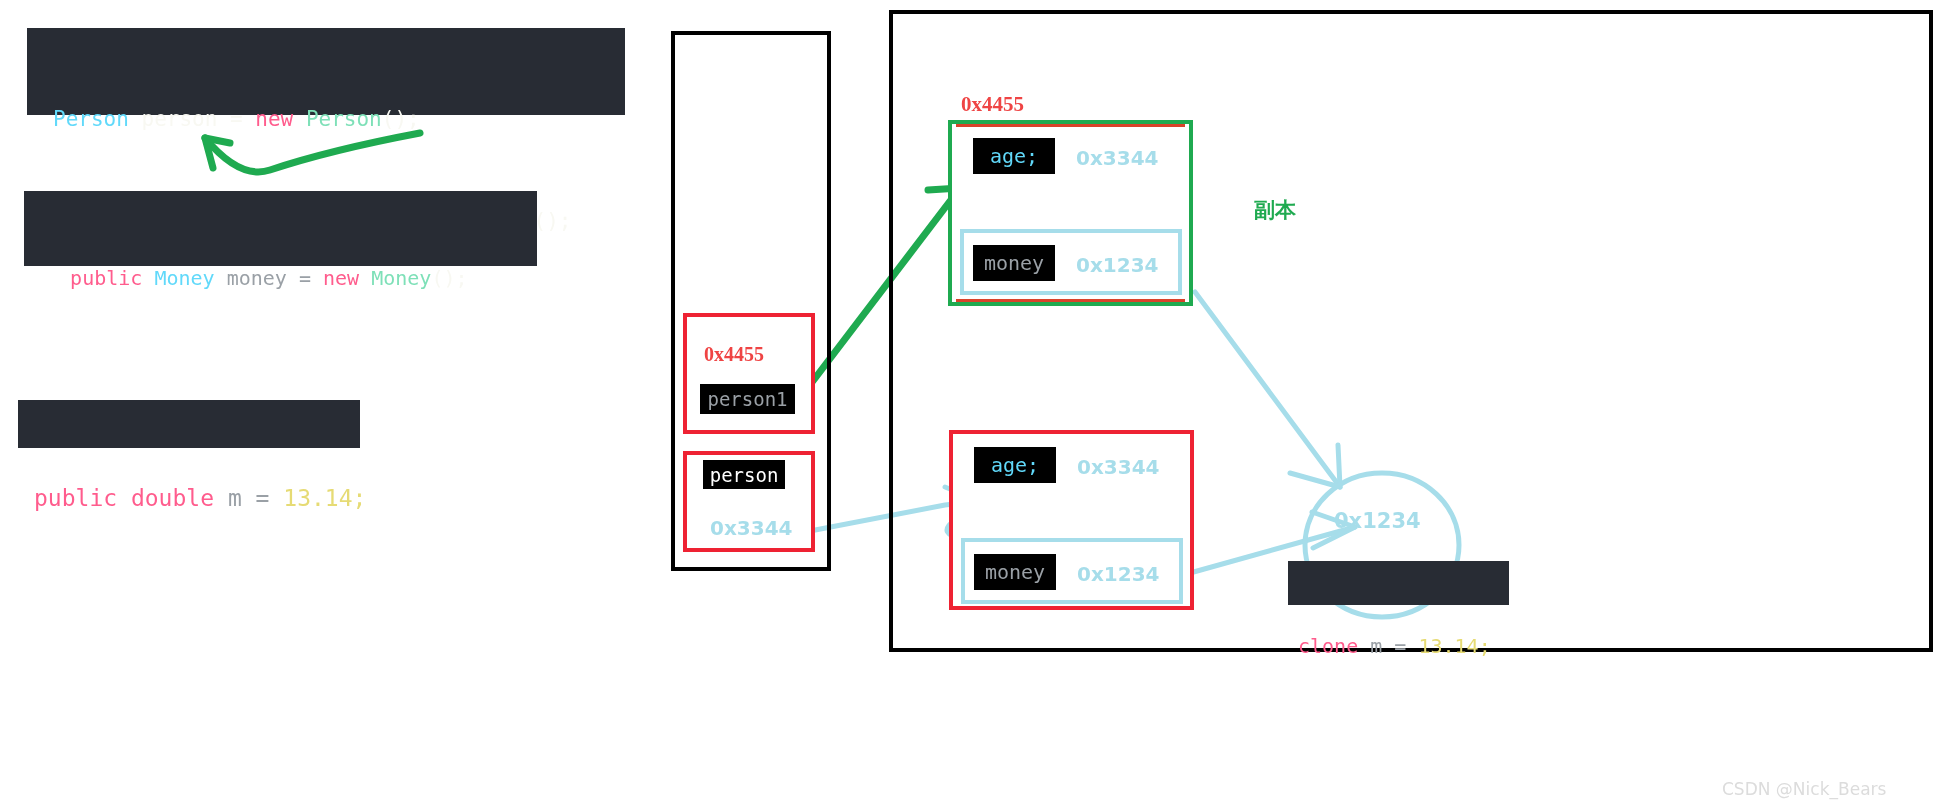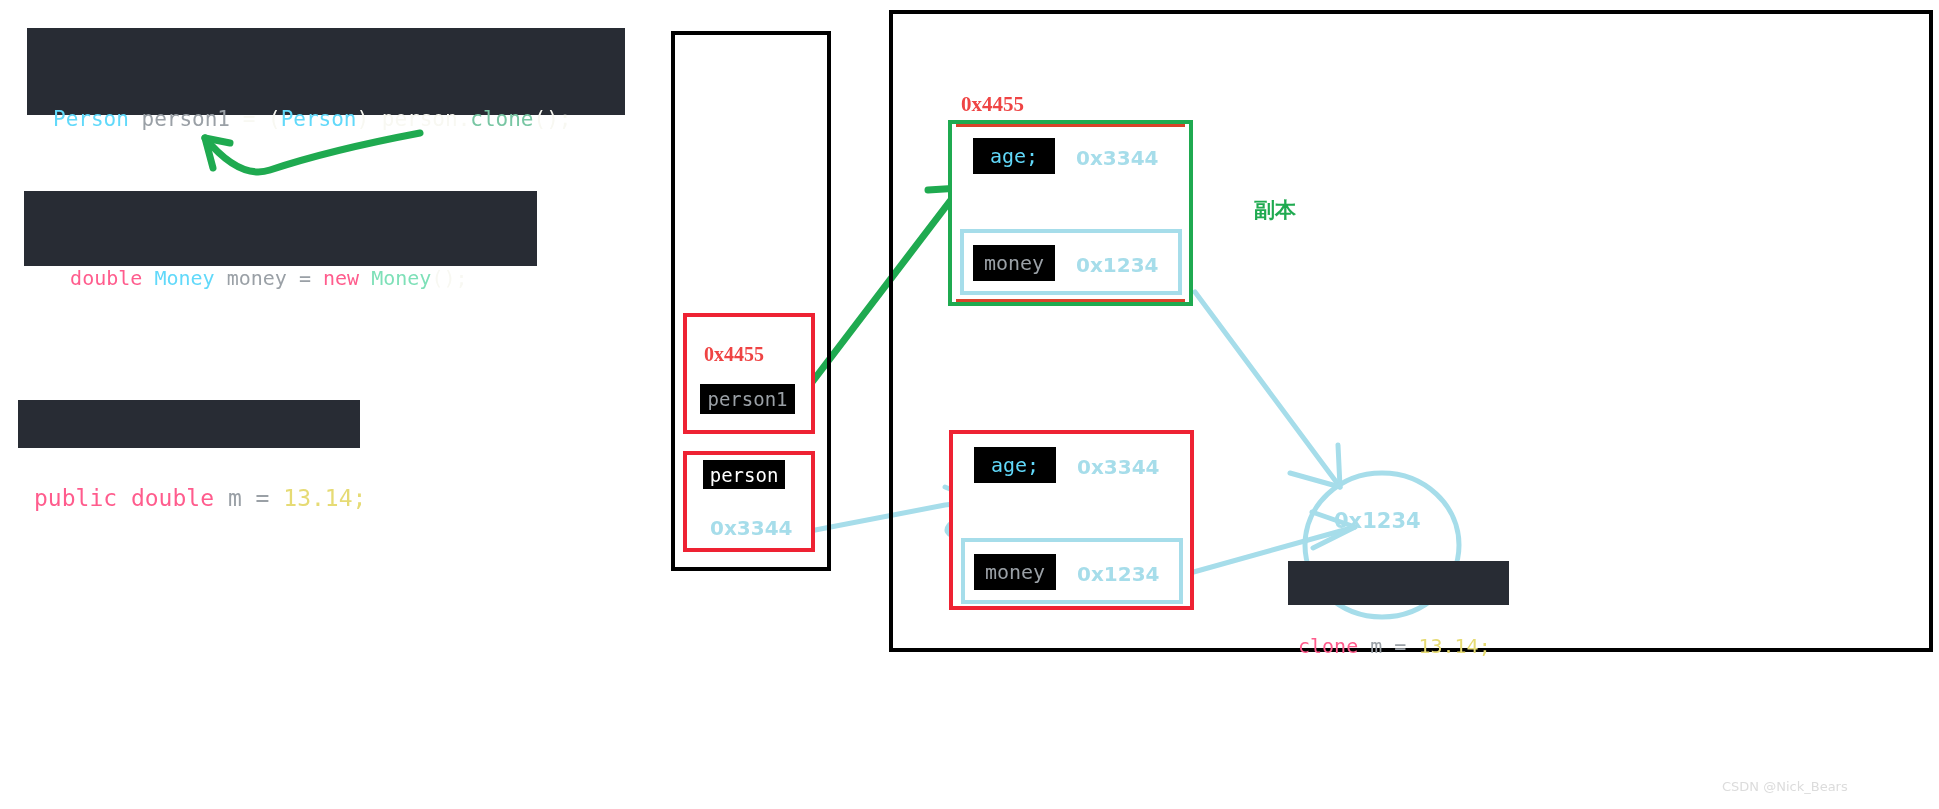--- a/index.html
+++ b/index.html
@@ -100,42 +100,43 @@
   .cn-label {
     position: absolute;
     color: #1faa50;
     font-weight: bold;
     font-family: "DejaVu Sans", sans-serif;
   }
   .watermark {
     position: absolute;
     color: #dcdcdc;
     font-family: "DejaVu Sans", sans-serif;
-    font-size: 13px;
+    font-size: 17px;
     white-space: pre;
   }
   svg.overlay {
     position: absolute;
     left: 0; top: 0;
     width: 1939px;
     height: 809px;
     pointer-events: none;
   }
 </style>
 </head>
 <body>
 
 <div id="canvas">
 
   <div class="code-block" style="left:27px; top:28px; width:572px; height:75px; font-size:21px; padding:6px 0 6px 26px;">
+    <span class="code-line"><span class="tok t-type">Person</span><span class="tok t-plain"> person </span><span class="tok t-plain">= </span><span class="tok t-kw">new </span><span class="tok t-ctor">Person</span><span class="tok t-plain">();</span></span>
     <span class="code-line"><span class="tok t-type">Person </span><span class="tok t-dim">person1 </span><span class="tok t-plain">= </span><span class="tok t-plain">(</span><span class="tok t-type">Person</span><span class="tok t-plain">) </span><span class="tok t-plain">person</span><span class="tok t-plain">.</span><span class="tok t-method">clone</span><span class="tok t-plain">();</span></span>
   </div>
 
   <div class="code-block" style="left:24px; top:191px; width:491px; height:63px; font-size:20px; padding:6px 0 6px 22px;">
-    <span class="code-line"><span class="tok t-plain">  </span><span class="tok t-kw">double </span><span class="tok t-type">Money </span><span class="tok t-dim">money </span><span class="tok t-dim">= </span><span class="tok t-kw">new </span><span class="tok t-ctor">Money</span><span class="tok t-plain">();</span></span>
+    <span class="code-line"><span class="tok t-plain">  </span><span class="tok t-kw">public </span><span class="tok t-type">Money </span><span class="tok t-dim">money </span><span class="tok t-dim">= </span><span class="tok t-kw">new </span><span class="tok t-ctor">Money</span><span class="tok t-plain">();</span></span>
   </div>
 
   <div class="code-block" style="left:18px; top:400px; width:326px; height:38px; font-size:23px; padding:5px 0 5px 16px;">
     <span class="code-line"><span class="tok t-kw">public double </span><span class="tok t-dim">m </span><span class="tok t-dim">= </span><span class="tok t-num">13.14</span><span class="tok t-num">;</span></span>
   </div>
 
   <svg class="overlay" viewBox="0 0 1939 809">
 
     <path d="M 420 133 Q 330 150 270 170 Q 240 180 205 138" stroke="#1faa50" stroke-width="7" fill="none" stroke-linecap="round"></path>
     <path d="M 205 138 L 230 143 M 205 138 L 213 168" stroke="#1faa50" stroke-width="7" fill="none" stroke-linecap="round"></path>

